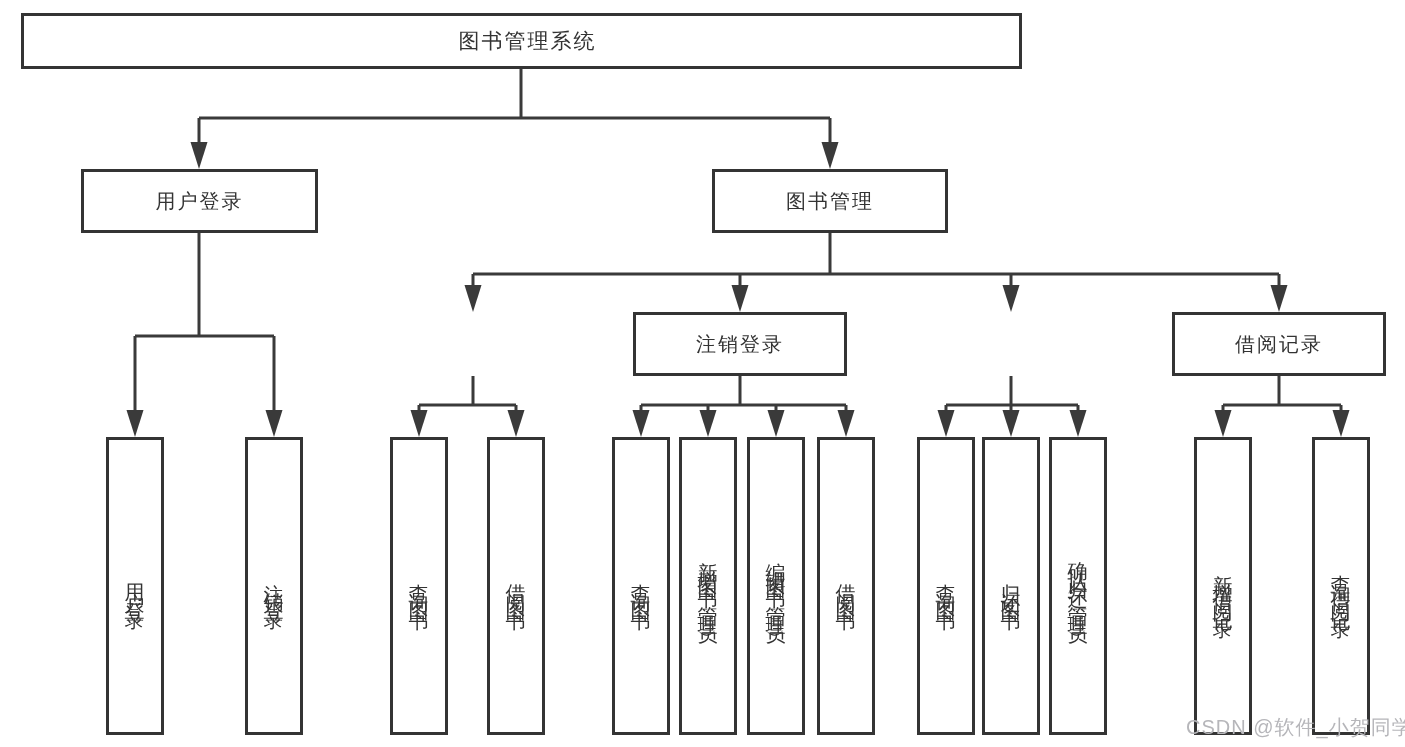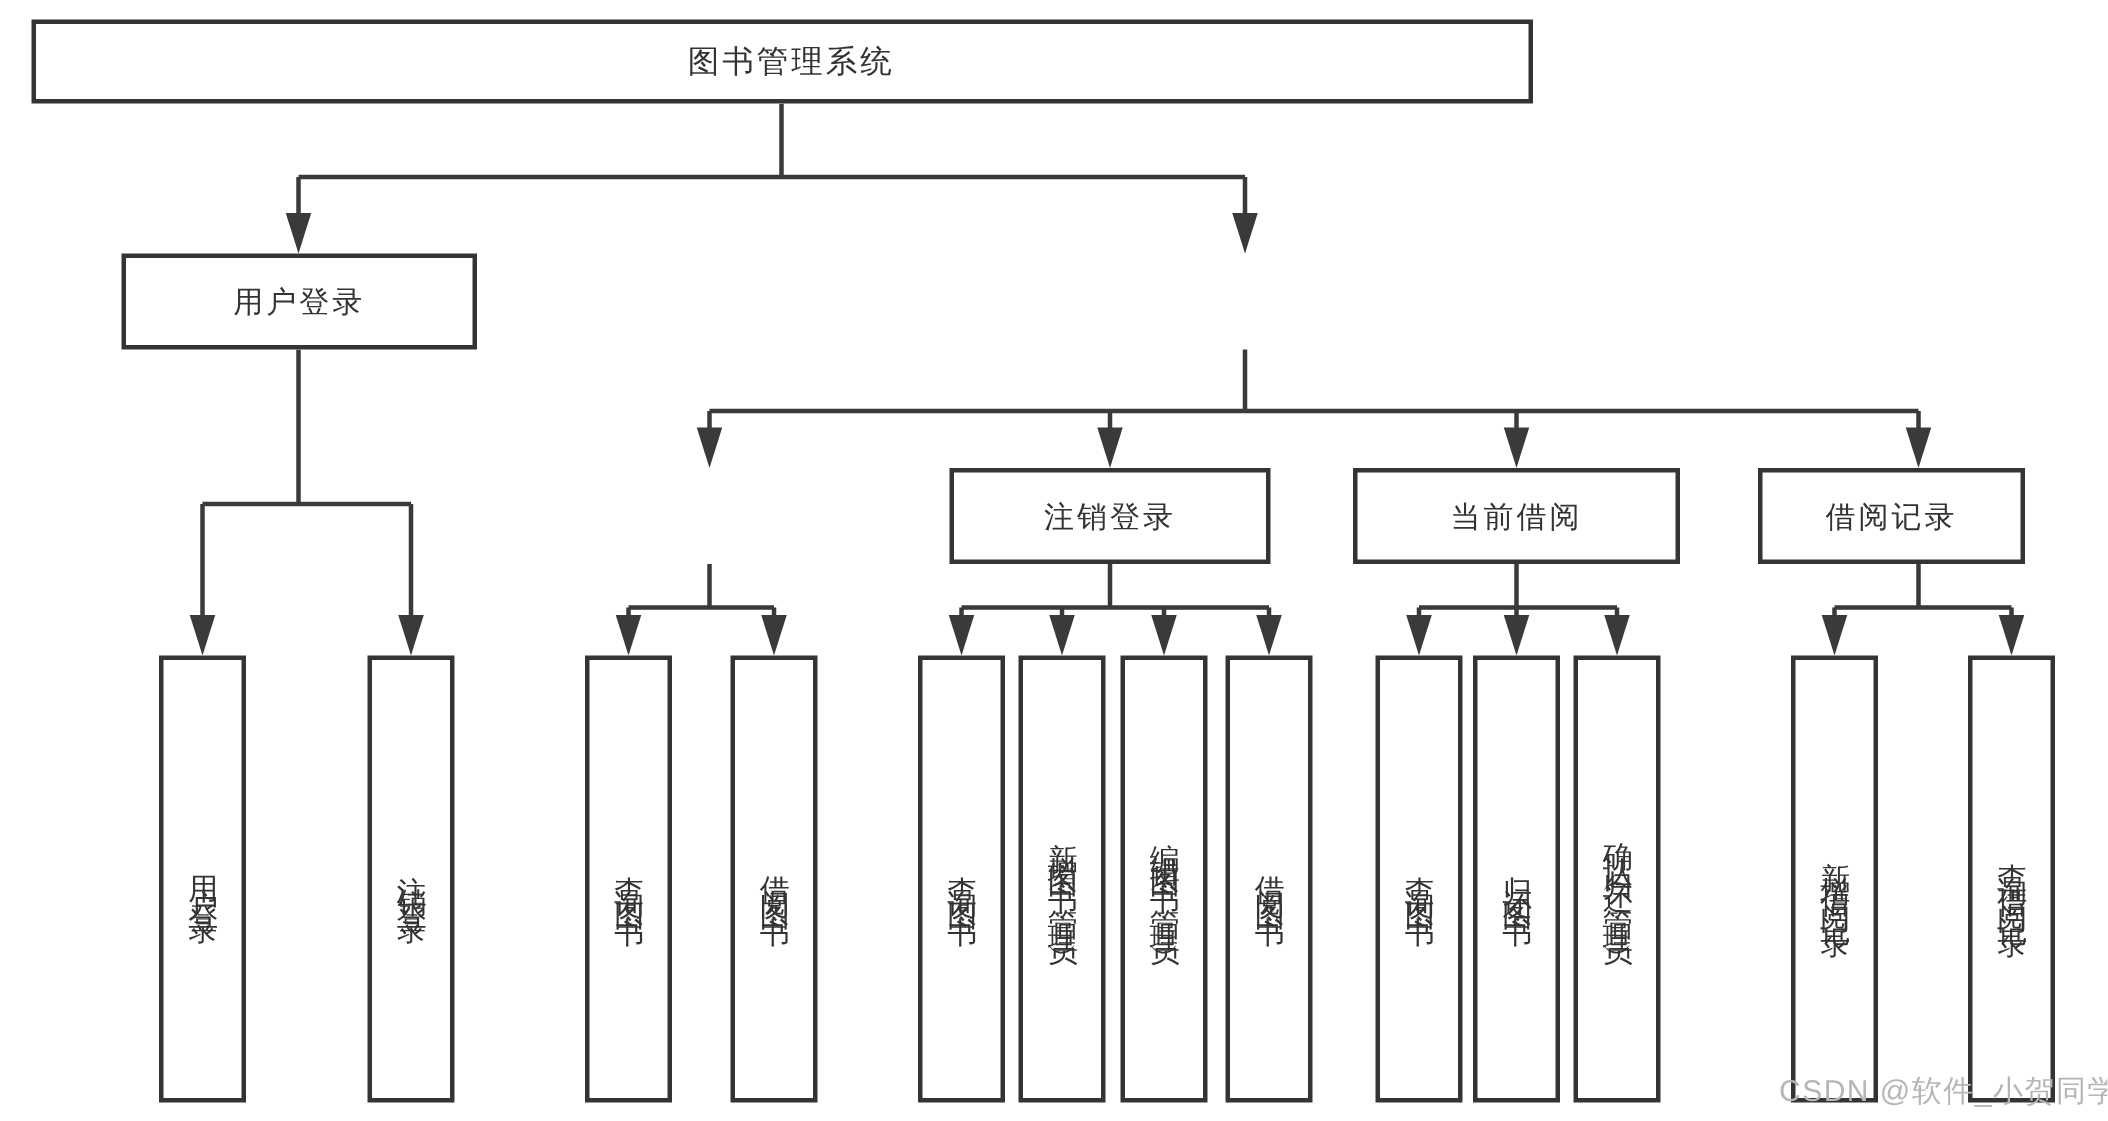--- a/index.html
+++ b/index.html
@@ -109,24 +109,24 @@
     <g>
       <path d="M1279 376 V405 M1223 405 H1341 M1223 405 V419 M1341 405 V419"></path>
       <polygon points="1214.5,410 1231.5,410 1223,437"></polygon>
       <polygon points="1332.5,410 1349.5,410 1341,437"></polygon>
     </g>
   </svg>
 
   <div class="node root" style="left:21px; top:13px; width:1001px; height:56px;padding-left:12px;">图书管理系统</div>
 
   <div class="node" style="left:81px; top:169px; width:237px; height:64px;">用户登录</div>
+  <div class="node" style="left:712px; top:169px; width:236px; height:64px;">图书管理</div>
 
   <div class="node" style="left:633px; top:312px; width:214px; height:64px;">注销登录</div>
-  <div class="node" style="left:902px; top:312px; width:218px; height:64px;">当前借阅</div>
-  <div class="node" style="left:1172px; top:312px; width:178px; height:64px;text-align:right;">借阅记录</div>
+  <div class="node" style="left:1172px; top:312px; width:214px; height:64px;text-align:right;">借阅记录</div>
 
   <div class="node vnode" style="left:106px; top:437px; width:58px; height:298px;">用户登录</div>
   <div class="node vnode" style="left:245px; top:437px; width:58px; height:298px;">注销登录</div>
 
   <div class="node vnode" style="left:390px; top:437px; width:58px; height:298px;">查询图书</div>
   <div class="node vnode" style="left:487px; top:437px; width:58px; height:298px;">借阅图书</div>
 
   <div class="node vnode" style="left:612px; top:437px; width:58px; height:298px;">查询图书</div>
   <div class="node vnode" style="left:679px; top:437px; width:58px; height:298px;">新增图书（管理员）</div>
   <div class="node vnode" style="left:747px; top:437px; width:58px; height:298px;">编辑图书（管理员）</div>

